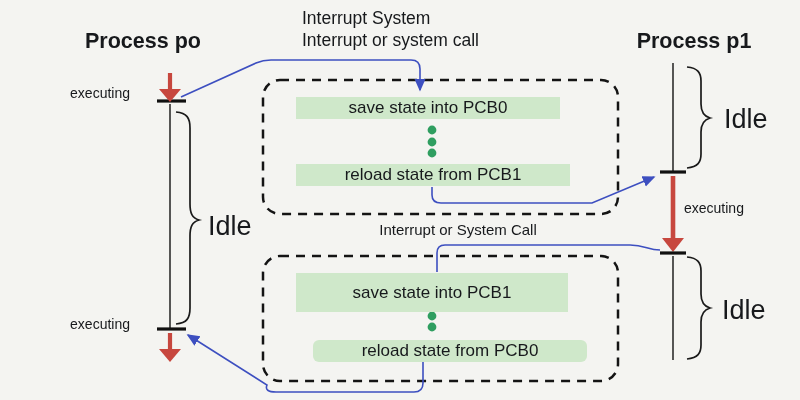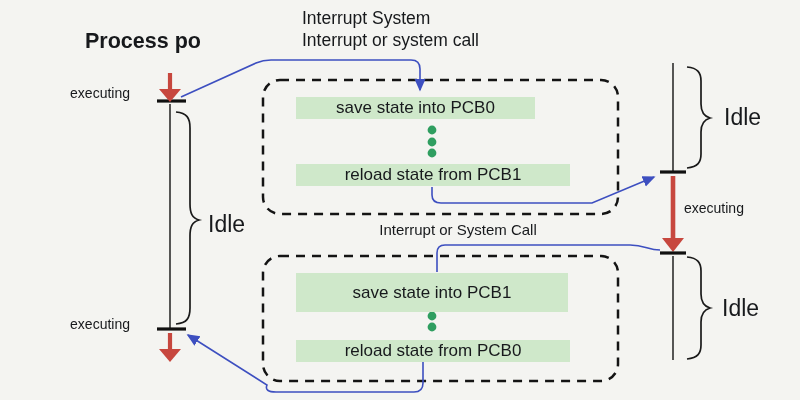--- a/index.html
+++ b/index.html
@@ -8,21 +8,21 @@
   }
   html,body{margin:0;padding:0;}
   .canvas{position:relative;width:800px;height:400px;background:var(--background);
           font-family:"Liberation Sans",sans-serif;overflow:hidden;}
   .canvas svg{position:absolute;left:0;top:0;}
   .lbl{position:absolute;color:var(--ink);white-space:nowrap;}
   .title{font-size:21.5px;font-weight:700;text-align:center;width:172px;}
   .os-lbl{font-size:17.5px;line-height:22px;}
   .side-lbl{font-size:14px;}
   .right-align{text-align:right;width:92px;white-space:nowrap;}
-  .idle-lbl{font-size:23px;}
+  .idle-lbl{font-size:27px;}
   .int2{font-size:15px;text-align:center;width:200px;}
   .bar{position:absolute;background:var(--bar-green);display:flex;align-items:center;
        justify-content:center;font-size:17px;color:var(--ink);}
   .timeline{stroke:var(--line);stroke-width:1.6;fill:none;}
   .tick{stroke:#101010;stroke-width:3.2;fill:none;}
   .redshaft{stroke:var(--arrow-red);fill:none;}
   .redhead{fill:var(--arrow-red);stroke:none;}
   .brace{stroke:#1a1a1a;stroke-width:1.7;fill:none;}
   .dashedbox{stroke:#141414;stroke-width:2.5;fill:none;stroke-dasharray:9 7;}
   .dot{fill:var(--dot-green);}
@@ -82,34 +82,35 @@
       <circle cx="432" cy="327" r="4.4" class="dot"></circle>
     </g>
 
     <path class="conn" marker-end="url(#bluehead)" d="M181 97 L256 63 Q263 60 271 60 L411 60 Q420 60 420 69 L420 90"></path>
     <path class="conn" marker-end="url(#bluehead)" d="M432 187 L432 195 Q432 203 441 203 L592 203 L654 177"></path>
     <path class="conn" d="M660 250 C648 250 645 245 630 245 L445 245 Q437 245 437 253 L437 272"></path>
     <path class="conn" marker-end="url(#bluehead)" d="M423 362 L423 383 Q423 392 414 392 L276 392 Q264 392 267 385 L188 335"></path>
   </svg>
 
   <div class="lbl title" style="left:57px;top:29px;">Process po</div>
+  <div class="lbl title" style="left:608px;top:29px;">Process p1</div>
 
   <div class="lbl os-lbl" style="left:302px;top:7px;">
     <div>Interrupt System</div>
     <div>Interrupt or system call</div>
   </div>
 
   <div class="lbl int2" style="left:358px;top:221px;">Interrupt or System Call</div>
 
   <div class="lbl side-lbl right-align" style="left:38px;top:85px;">executing</div>
   <div class="lbl idle-lbl" style="left:208px;top:211px;">Idle</div>
   <div class="lbl side-lbl right-align" style="left:38px;top:316px;">executing</div>
 
   <div class="lbl idle-lbl" style="left:724px;top:104px;">Idle</div>
   <div class="lbl side-lbl" style="left:684px;top:200px;">executing</div>
   <div class="lbl idle-lbl" style="left:722px;top:295px;">Idle</div>
 
-  <div class="bar" style="left:296px;top:97px;width:239px;height:22px;">save state into PCB0</div>
+  <div class="bar" style="left:296px;top:97px;width:264px;height:22px;">save state into PCB0</div>
   <div class="bar" style="left:296px;top:164px;width:274px;height:22px;">reload state from PCB1</div>
   <div class="bar" style="left:296px;top:273px;width:272px;height:39px;">save state into PCB1</div>
-  <div class="bar" style="left:296px;top:340px;width:274px;height:22px;">reload state from PCB0</div>
+  <div class="bar" style="left:313px;top:340px;width:274px;height:22px;border-radius:6px;">reload state from PCB0</div>
 
 </div>
 
 </body></html>

